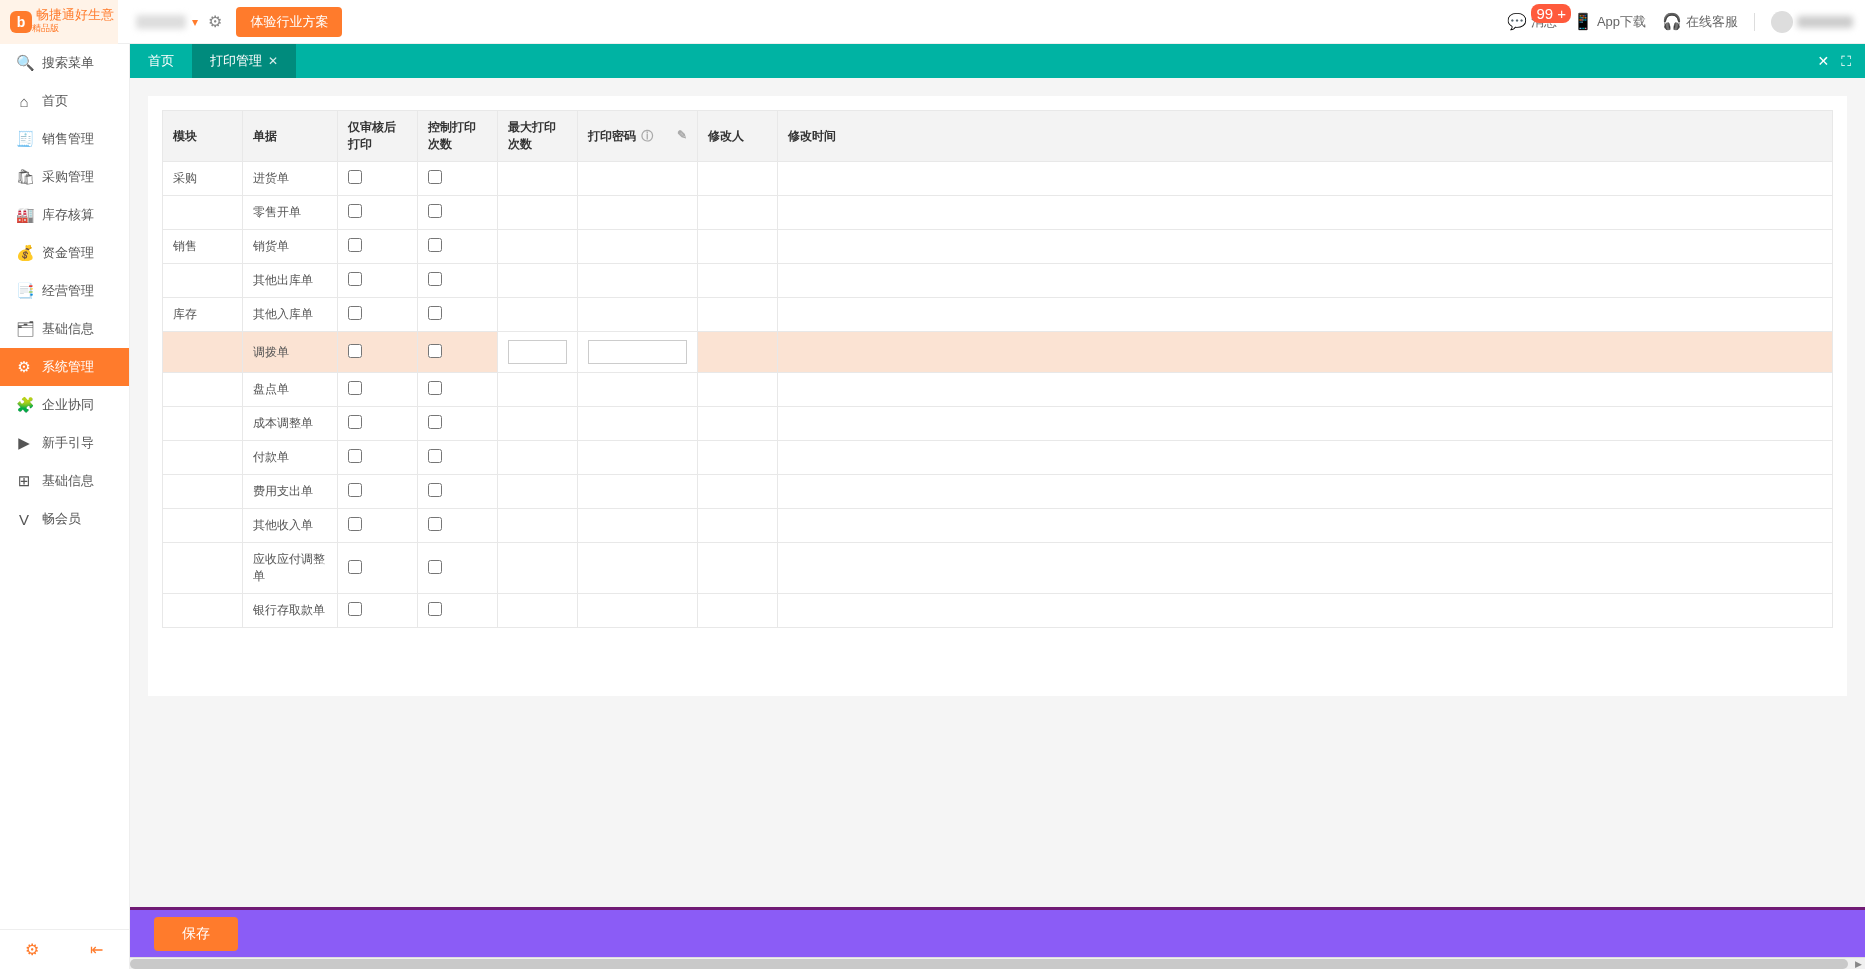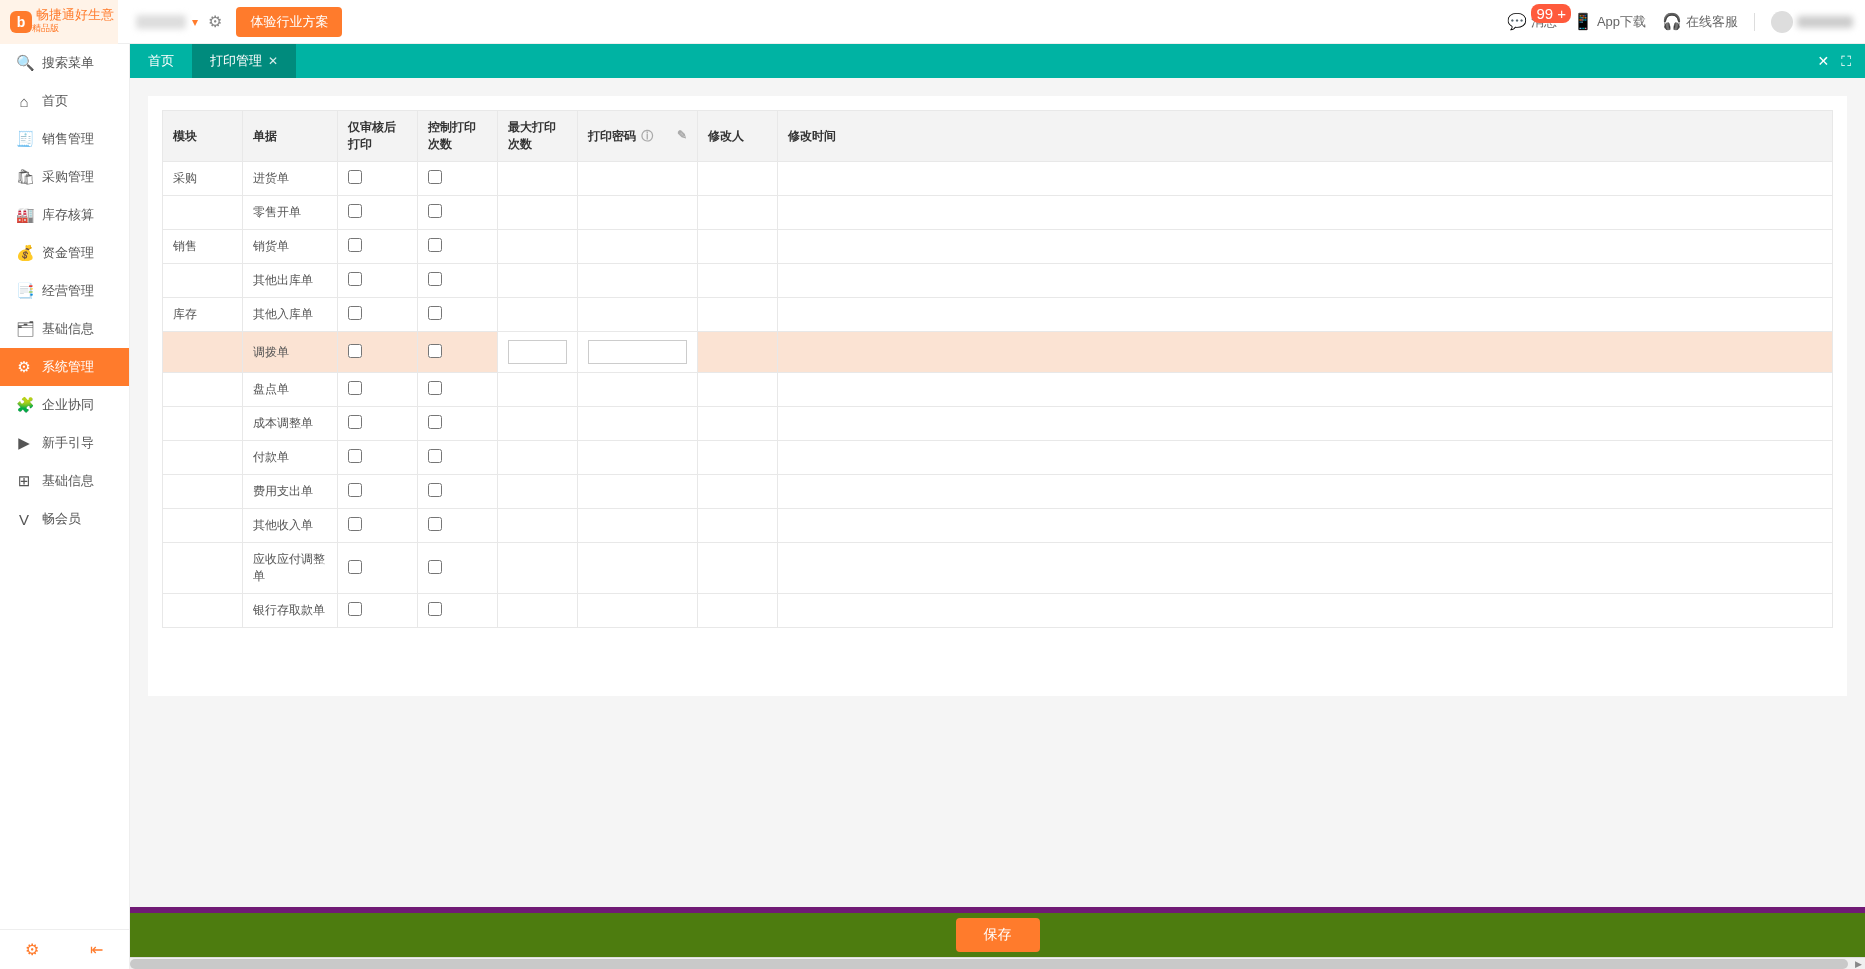--- a/index.html
+++ b/index.html
@@ -58,21 +58,21 @@
   .col-chk1 { width:80px; }
   .col-chk2 { width:80px; }
   .col-max { width:80px; }
   .col-pwd { width:120px; }
   .col-mod { width:80px; }
   .col-time { }
   .help-ic { color:#aaa; font-size:12px; margin-left:2px; cursor:pointer; }
   .edit-ic { float:right; color:#aaa; cursor:pointer; font-size:12px; }
   .chk { width:14px; height:14px; cursor:pointer; }
   
-  .footer-bar { height:50px; background:#4d7c0f; border-top:6px solid #701a75; display:flex; align-items:center; justify-content:center; padding:0 24px; }
+  .footer-bar { height:50px; background:#8b5cf6; border-top:3px solid #701a75; display:flex; align-items:center; justify-content:flex-start; padding:0 24px; }
   .save-btn { background:#ff7b2c; color:#fff; border:none; padding:8px 28px; border-radius:4px; cursor:pointer; font-size:14px; }
   
   .hscroll { height:12px; background:#f0f0f0; border-top:1px solid #ddd; position:relative; }
   .hscroll .thumb { position:absolute; left:0; top:1px; height:10px; width:99%; background:#c9c9c9; border-radius:5px; }
   .hscroll .arr { position:absolute; top:0; font-size:9px; color:#888; padding:1px 3px; }
   .hscroll .arr.l { left:0; } .hscroll .arr.r { right:0; }
 </style>
 </head>
 <body>
 

